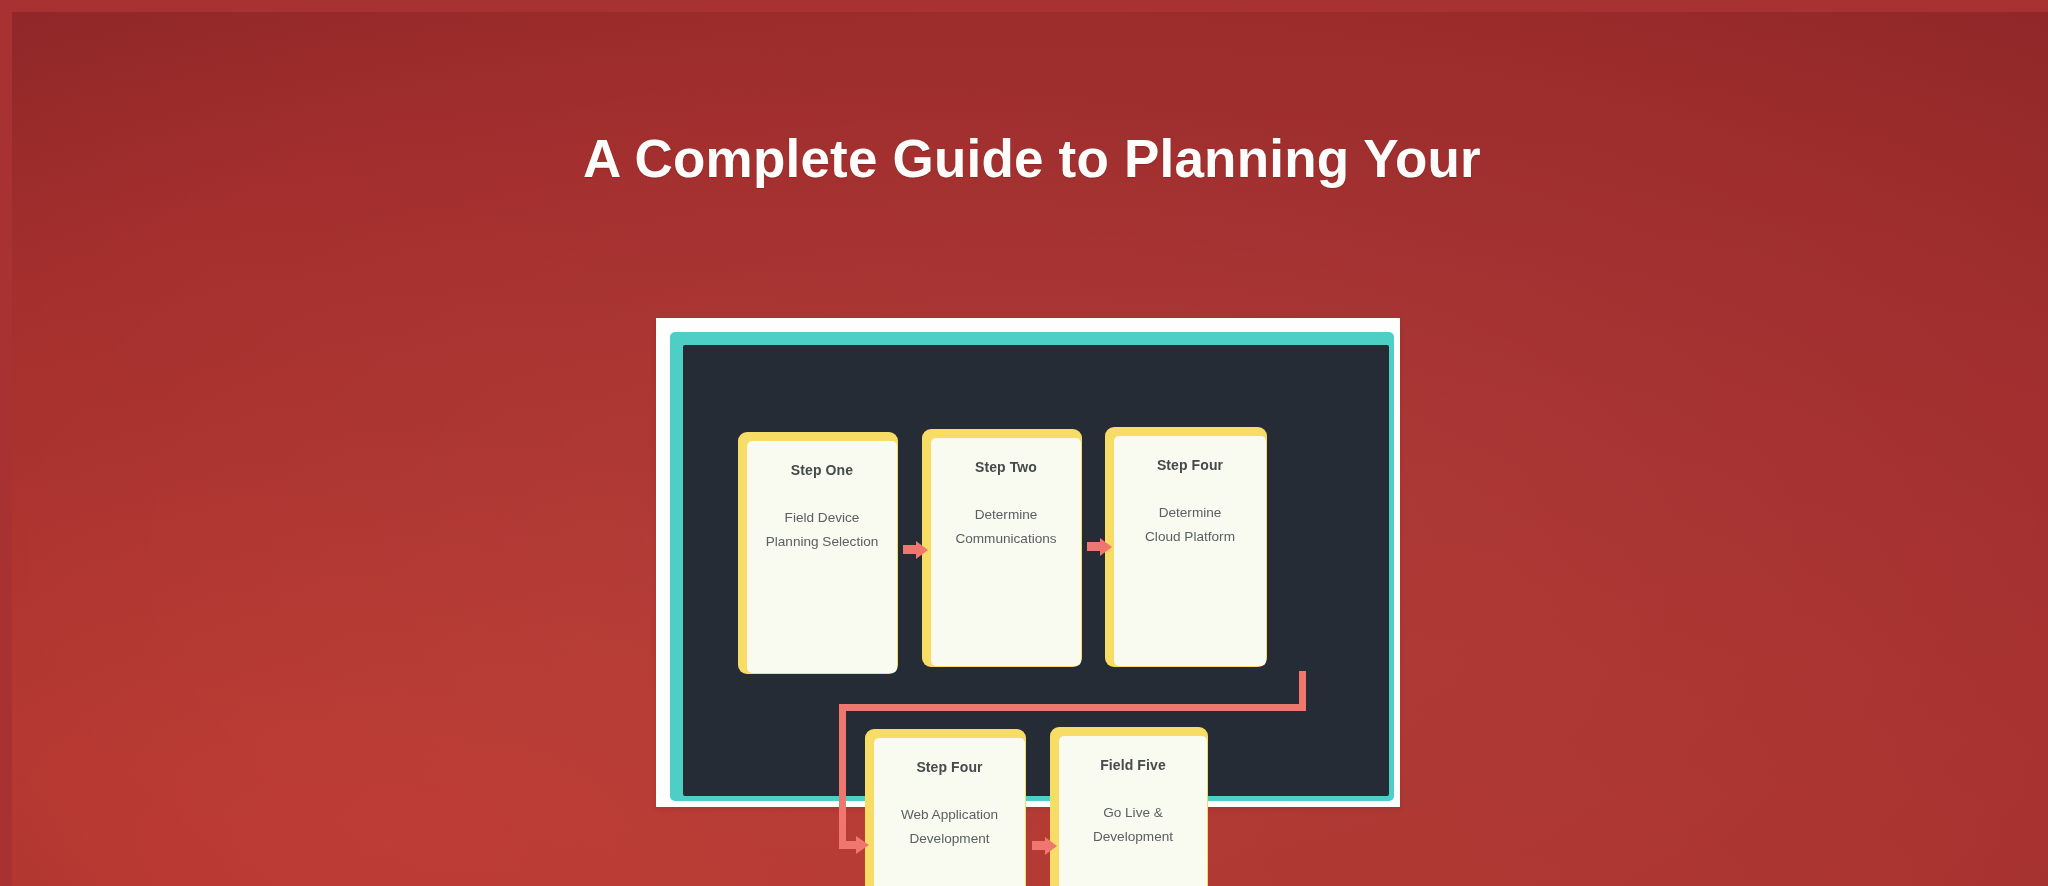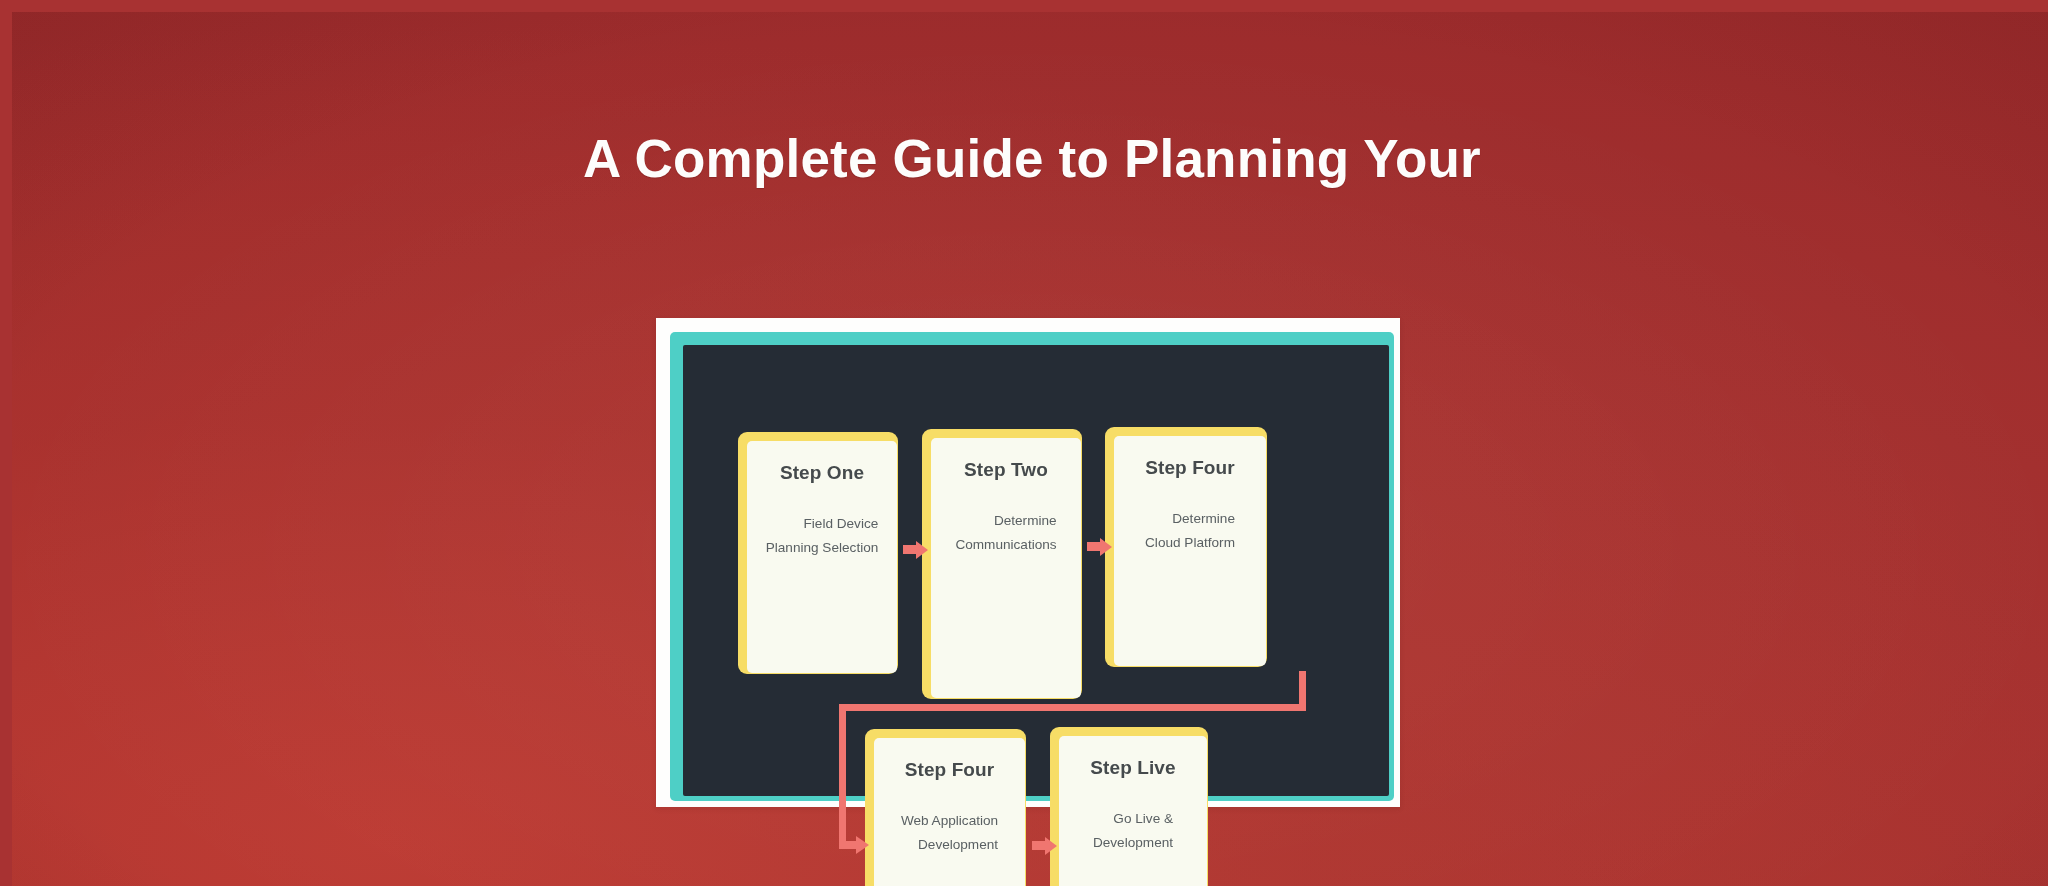--- a/index.html
+++ b/index.html
@@ -85,38 +85,38 @@
   .step-card-inner {
     width:100%; height:100%;
     background:#f9faf0;            
     border-radius:5px;
     display:flex;
     flex-direction:column;
     align-items:center;
     padding-top:17px;
   }
   .step-title {
-    font-size:19px;
+    font-size:14px;
     font-weight:bold;
     color:#454a4c;
     letter-spacing:0.1px;
     white-space:nowrap;
   }
   .step-desc {
     margin-top:22px;
     font-size:13.6px;
     color:#5a6063;
     line-height:1.48;
-    text-align:right;
+    text-align:center;
     white-space:nowrap;
   }
 
   
   #card-step-one   { left:51px;  top:83px;  width:160px; height:242px; }
-  #card-step-two   { left:235px; top:80px;  width:160px; height:270px; }
+  #card-step-two   { left:235px; top:80px;  width:160px; height:238px; }
   #card-step-three { left:418px; top:78px;  width:162px; height:240px; }
   
   #card-step-four  { left:178px; top:380px; width:161px; height:243px; }
   #card-step-five  { left:363px; top:378px; width:158px; height:241px; }
 
   
   .arrow-h {
     position:absolute;
     height:9px;
     background:#f07670;
@@ -201,21 +201,21 @@
           <div class="step-title">Step Four</div>
           <div class="step-desc">
             <div>Web Application</div>
             <div>Development</div>
           </div>
         </div>
       </div>
 
       <div class="step-card" id="card-step-five">
         <div class="step-card-inner">
-          <div class="step-title">Step Live</div>
+          <div class="step-title">Field Five</div>
           <div class="step-desc">
             <div>Go Live &amp;</div>
             <div>Development</div>
           </div>
         </div>
       </div>
 
       <div class="arrow-h" id="arrow-one-two"></div>
       <div class="arrow-h" id="arrow-two-three"></div>
       <div class="arrow-h" id="arrow-four-five"></div>

